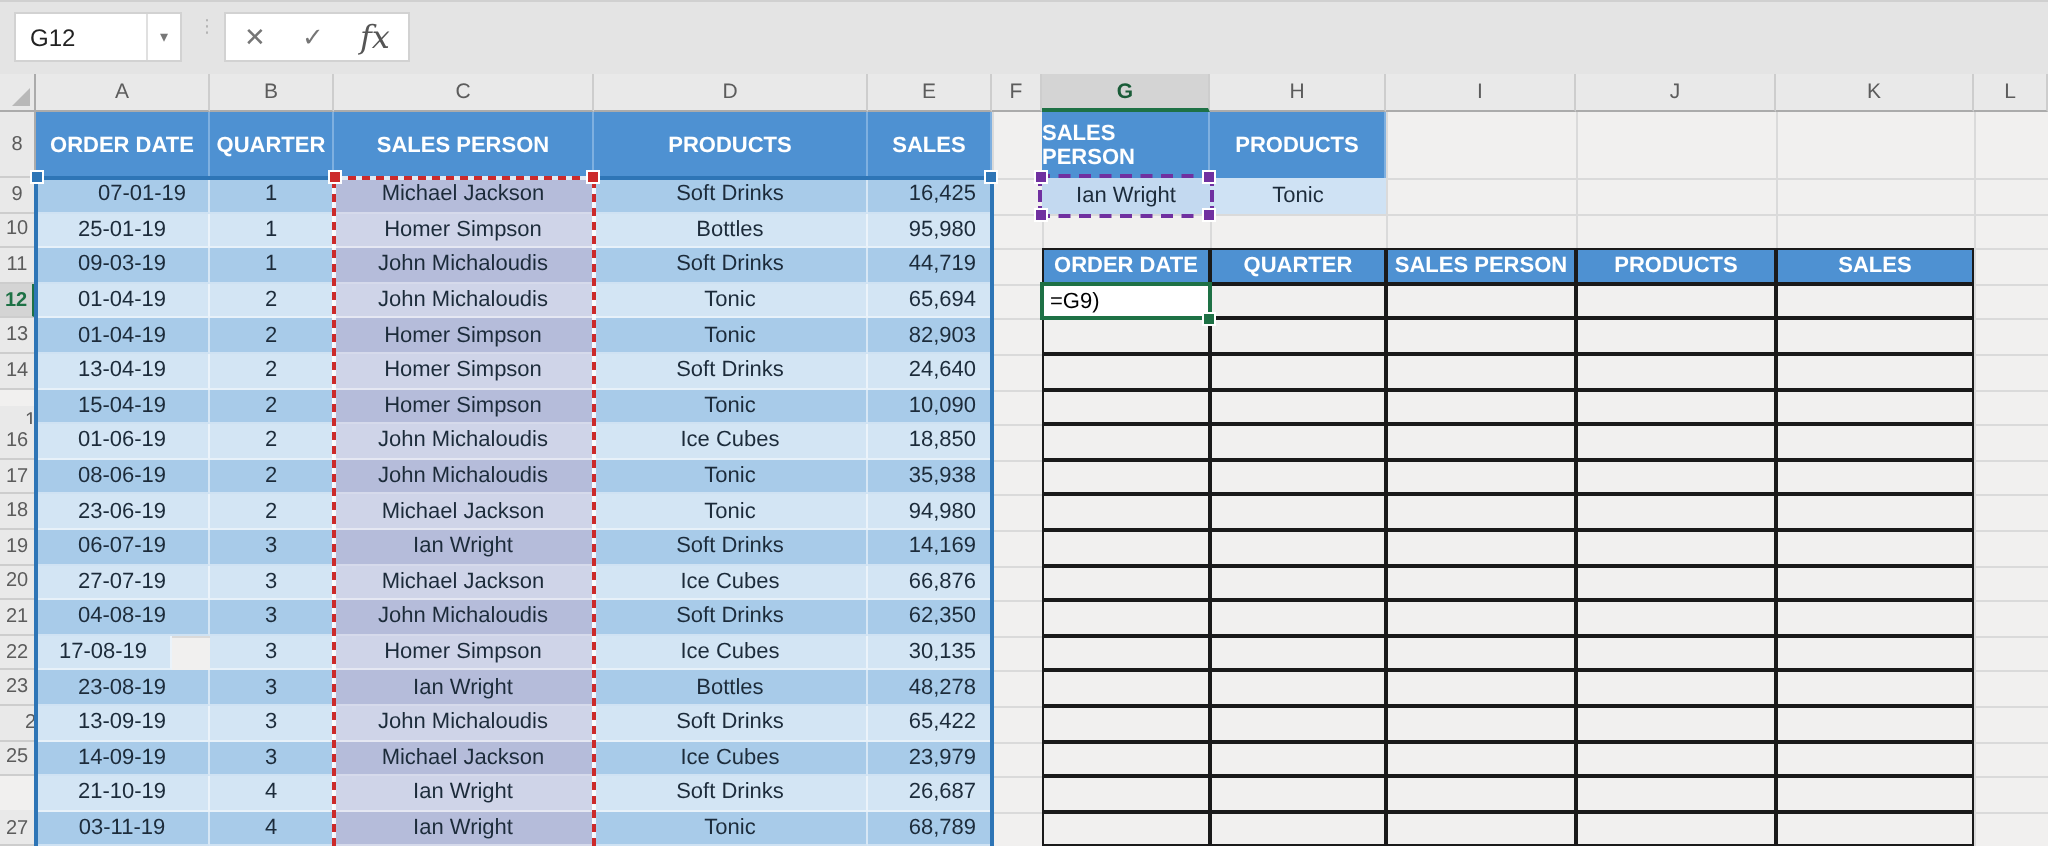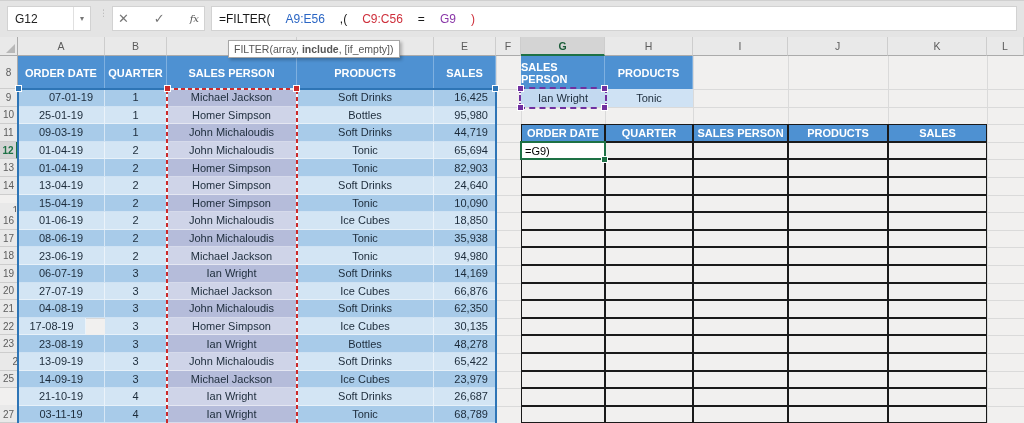--- a/index.html
+++ b/index.html
@@ -1,28 +1,28 @@
 <!DOCTYPE html>
 <html><head>
 <meta charset="utf-8">
 <style>
   html,body{margin:0;padding:0;background:#9e9e9e;}
   #screen{position:relative;width:1024px;height:423px;overflow:hidden;
     background:#f1f0ef;font-family:"Liberation Sans",sans-serif;
     -webkit-font-smoothing:antialiased;}
   
   #topbar{position:absolute;left:0;top:0;width:1024px;height:37px;background:#e4e4e4;border-top:1px solid #d0d0d0;}
-  .whitebox{position:absolute;top:5px;height:25px;background:#fff;border:1px solid #d2d2d2;box-sizing:border-box;gap:15px;}
+  .whitebox{position:absolute;top:5px;height:25px;background:#fff;border:1px solid #d2d2d2;box-sizing:border-box;}
   #namebox{left:7px;width:84px;display:flex;align-items:center;}
   #namebox .ref{flex:1;padding-left:7px;font-size:12px;color:#222;}
   #namebox .caret{width:16px;color:#777;font-size:8px;text-align:center;border-left:1px solid #e0e0e0;line-height:23px;}
   #dots{position:absolute;left:99px;top:10px;color:#b0b0b0;font-size:9px;letter-spacing:0;line-height:5px;width:4px;}
   #fxbox{left:112px;width:93px;display:flex;align-items:center;justify-content:space-around;}
   #fxbox .tbtn{color:#767676;font-size:13px;cursor:default;}
-  #fxbox .fx{font-family:"DejaVu Serif",serif;font-style:italic;font-size:10px;color:#555;}
+  #fxbox .fx{font-family:"DejaVu Serif",serif;font-style:italic;font-size:16px;color:#555;}
   #formulabar{left:211px;width:806px;display:flex;align-items:center;padding-left:7px;font-size:12px;}
   #formulabar span{white-space:pre;}
   
   .colhead{position:absolute;top:37px;height:19px;background:#e9e9e9;border-right:1px solid #cdcdcd;
     border-bottom:1px solid #ababab;box-sizing:border-box;color:#5c5c5c;font-size:10.5px;
     display:flex;align-items:center;justify-content:center;}
   .colhead.active{background:#d4d4d4;border-bottom:2px solid #1E7145;color:#1a5c38;font-weight:bold;}
   #cornercell{position:absolute;left:0;top:37px;width:18px;height:19px;background:#e9e9e9;
     border-right:1px solid #ababab;border-bottom:1px solid #ababab;box-sizing:border-box;}
   #cornercell:after{content:"";position:absolute;right:2px;bottom:2px;border-left:9px solid transparent;border-bottom:9px solid #b8b8b8;}
@@ -67,29 +67,20 @@
     <div class="whitebox" id="namebox">
       <span class="ref">G12</span>
       <span class="caret">▾</span>
     </div>
     <div id="dots">⋮</div>
     <div class="whitebox" id="fxbox">
       <span class="tbtn">✕</span>
       <span class="tbtn">✓</span>
       <span class="fx">fx</span>
     </div>
-    <div class="whitebox" id="formulabar">
-        <span style="color: rgb(26, 26, 26);">=FILTER(</span>
-        <span style="color: rgb(43, 102, 196);">A9:E56</span>
-        <span style="color: rgb(26, 26, 26);">,(</span>
-        <span style="color: rgb(206, 47, 59);">C9:C56</span>
-        <span style="color: rgb(26, 26, 26);">=</span>
-        <span style="color: rgb(138, 55, 168);">G9</span>
-        <span style="color: rgb(206, 47, 59);">)</span>
-      </div>
   </div>
 
   <div id="cornercell"></div>
   <div id="colheaders">
       <div class="colhead" style="left: 18px; top: 37px; width: 87px; height: 19px; position: absolute;">A</div>
       <div class="colhead" style="left: 105px; top: 37px; width: 62px; height: 19px; position: absolute;">B</div>
       <div class="colhead" style="left: 167px; top: 37px; width: 130px; height: 19px; position: absolute;">C</div>
       <div class="colhead" style="left: 297px; top: 37px; width: 137px; height: 19px; position: absolute;">D</div>
       <div class="colhead" style="left: 434px; top: 37px; width: 62px; height: 19px; position: absolute;">E</div>
       <div class="colhead" style="left: 496px; top: 37px; width: 25px; height: 19px; position: absolute;">F</div>
@@ -365,14 +356,13 @@
       <div class="handle" style="left: 293px; top: 85px; background: rgb(204, 42, 42);"></div>
       <div class="ov" style="left: 519px; top: 87px; width: 88px; height: 21.6px; position: absolute; border: 2px dashed rgb(112, 48, 160);"></div>
       <div class="handle" style="left: 517px; top: 85px; background: rgb(112, 48, 160);"></div>
       <div class="handle" style="left: 601px; top: 85px; background: rgb(112, 48, 160);"></div>
       <div class="handle" style="left: 517px; top: 103.6px; background: rgb(112, 48, 160);"></div>
       <div class="handle" style="left: 601px; top: 103.6px; background: rgb(112, 48, 160);"></div>
       <div class="ov" style="left: 520px; top: 140.8px; width: 86px; height: 19.6px; position: absolute; border: 2px solid rgb(30, 113, 69);"></div>
       <div class="handle" style="left: 601px; top: 156.4px; background: rgb(30, 113, 69);"></div>
     </div>
 
-  <div id="tooltip"><span>FILTER(array, </span><b>include</b><span>, [if_empty])</span></div>
 </div>
 
 </body></html>

